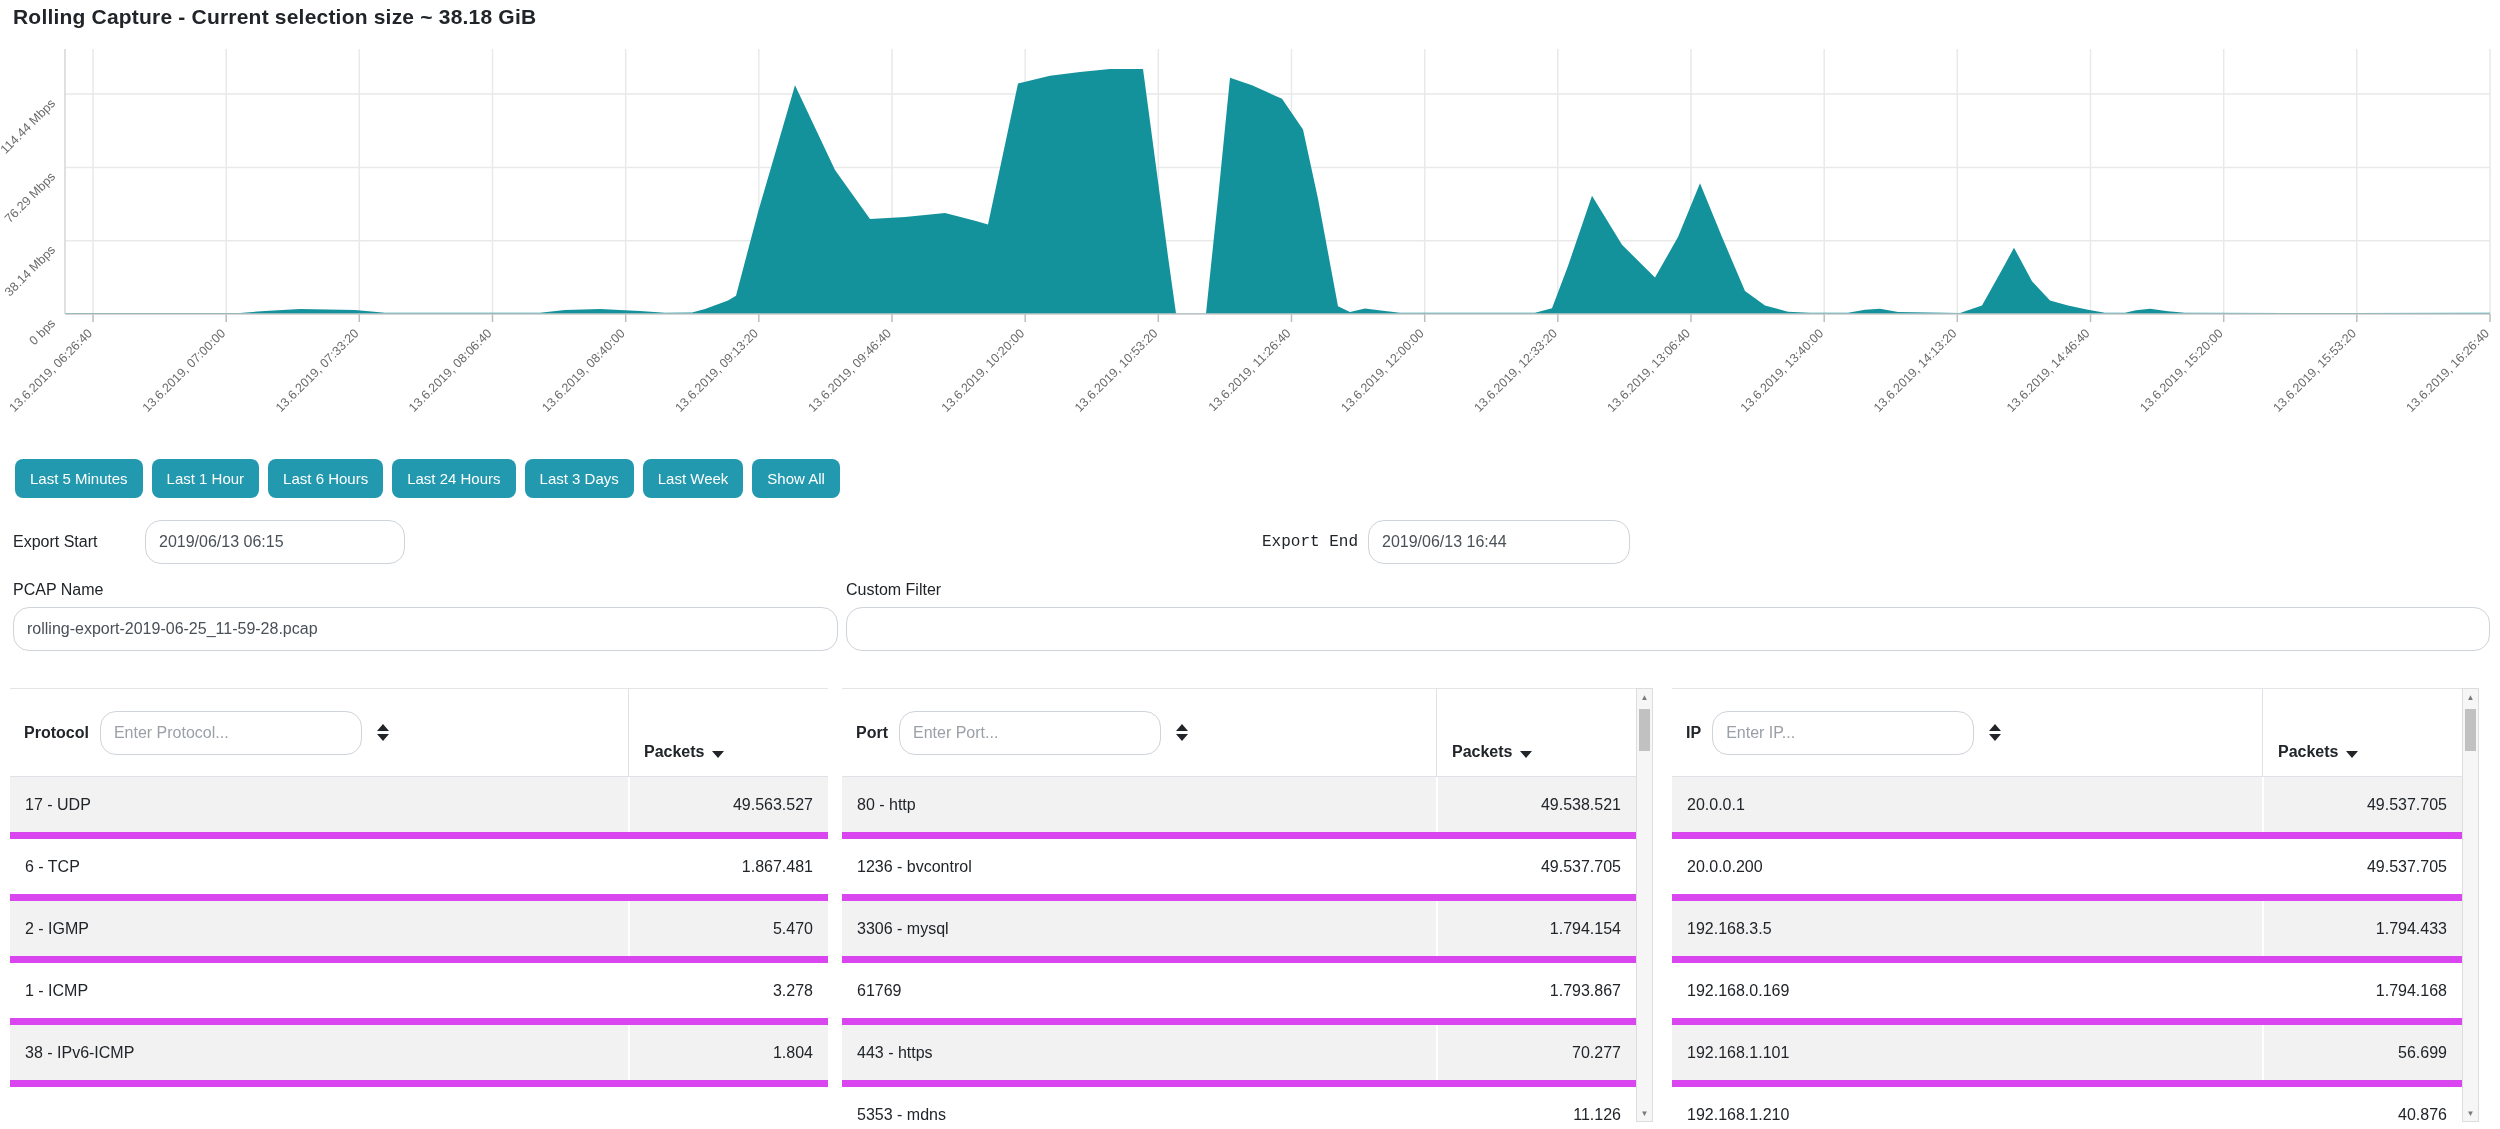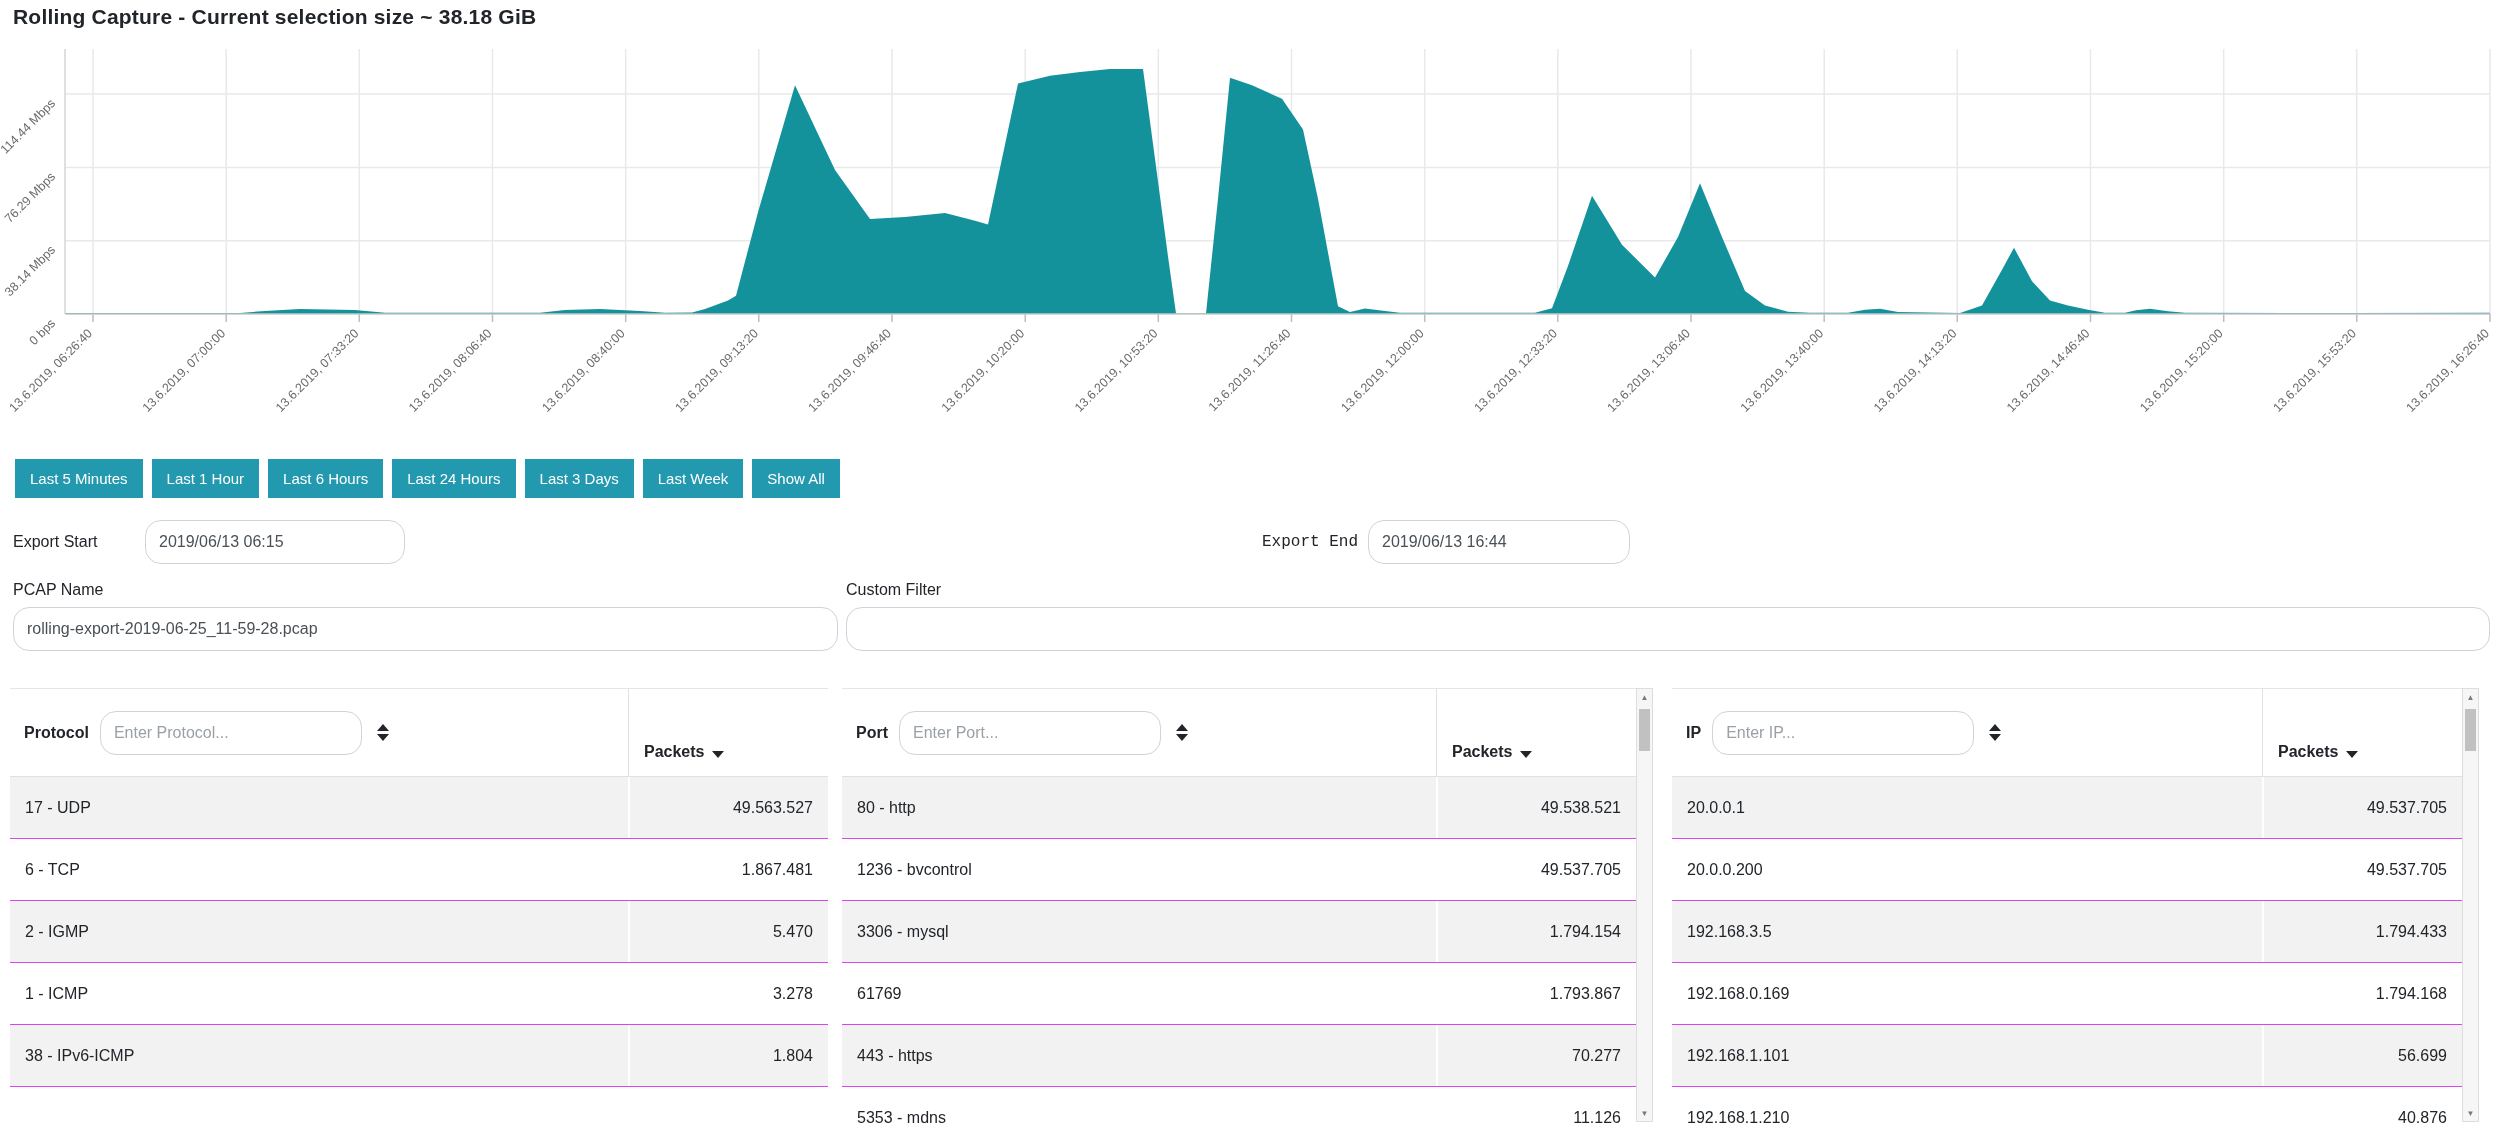--- a/index.html
+++ b/index.html
@@ -6,21 +6,21 @@
   html,body { width: 2500px; height: 1129px; overflow: hidden; background:#fff;
     font-family: "Liberation Sans", sans-serif; color:#212529; }
 
   .page-title { font-size: 21px; font-weight: 600; margin: 5px 0 0 13px; letter-spacing:.2px; }
 
   .chart-wrap { margin-top: 12px; }
   .chart-wrap svg { display:block; }
 
   .time-buttons { margin: 18px 0 0 15px; display:flex; gap: 9px; }
   .tbtn { height: 39px; padding: 0 15px; background:#2299ae; color:#fff; border:none;
-    border-radius: 0; font-size: 15px; font-family: inherit; cursor:pointer; }
+    border-radius: 8px; font-size: 15px; font-family: inherit; cursor:pointer; }
 
   .export-row { position: relative; height: 46px; margin-top: 21px; }
   .field-label { font-size: 16px; color:#212529; }
   .export-row .field-label { position:absolute; top:50%; transform:translateY(-50%); }
   .lbl-export-start { left: 13px; }
   .lbl-export-end { left: 1262px; font-family: Liberation Mono, monospace; }
   .text-input { height: 44px; border: 1px solid #ced4da; border-radius: 16px;
     padding: 0 13px; font-size: 16px; font-family: inherit; color:#495057; background:#fff; }
   .text-input::placeholder { color:#9aa0a6; }
   .inp-export-start { position:absolute; left:145px; top:1px; width:260px; }
@@ -48,21 +48,21 @@
   .tri-down { width:0; height:0; border-left:6px solid transparent; border-right:6px solid transparent;
     border-top:7px solid #212529; }
   .th-packets { width: 200px; border-left: 1px solid #dee2e6; display:flex; align-items:flex-end;
     padding: 0 0 15px 15px; font-weight:bold; font-size: 16px; gap: 7px; cursor:pointer; }
   .caret-down { width:0; height:0; border-left:6px solid transparent; border-right:6px solid transparent;
     border-top:7px solid #212529; margin-bottom: 3px; }
 
   .tbody { overflow: hidden; }
   .tbody.clip { height: 346px; }
   .tr { display:flex; height: 62px; align-items: center; font-size: 16px;
-    border-bottom: 1px solid #d946ef; }
+    border-bottom: 7px solid #d946ef; }
   .tr:nth-child(odd) { background: #f2f2f2; }
   .td-name { flex:1; padding-left: 15px; }
   .td-packets { width: 200px; text-align: right; padding-right: 15px; border-left: 2px solid #fff;
     align-self: stretch; display:flex; align-items:center; justify-content:flex-end; }
 
   .vscroll { width: 17px; height: 434px; background:#f6f6f6; border:1px solid #ddd;
     position: relative; flex: none; }
   .vs-arrow { position:absolute; left:0; width:15px; height:16px; display:flex; align-items:center;
     justify-content:center; font-size: 8px; color:#7a7a7a; cursor:pointer; }
   .vs-up { top:0; }

